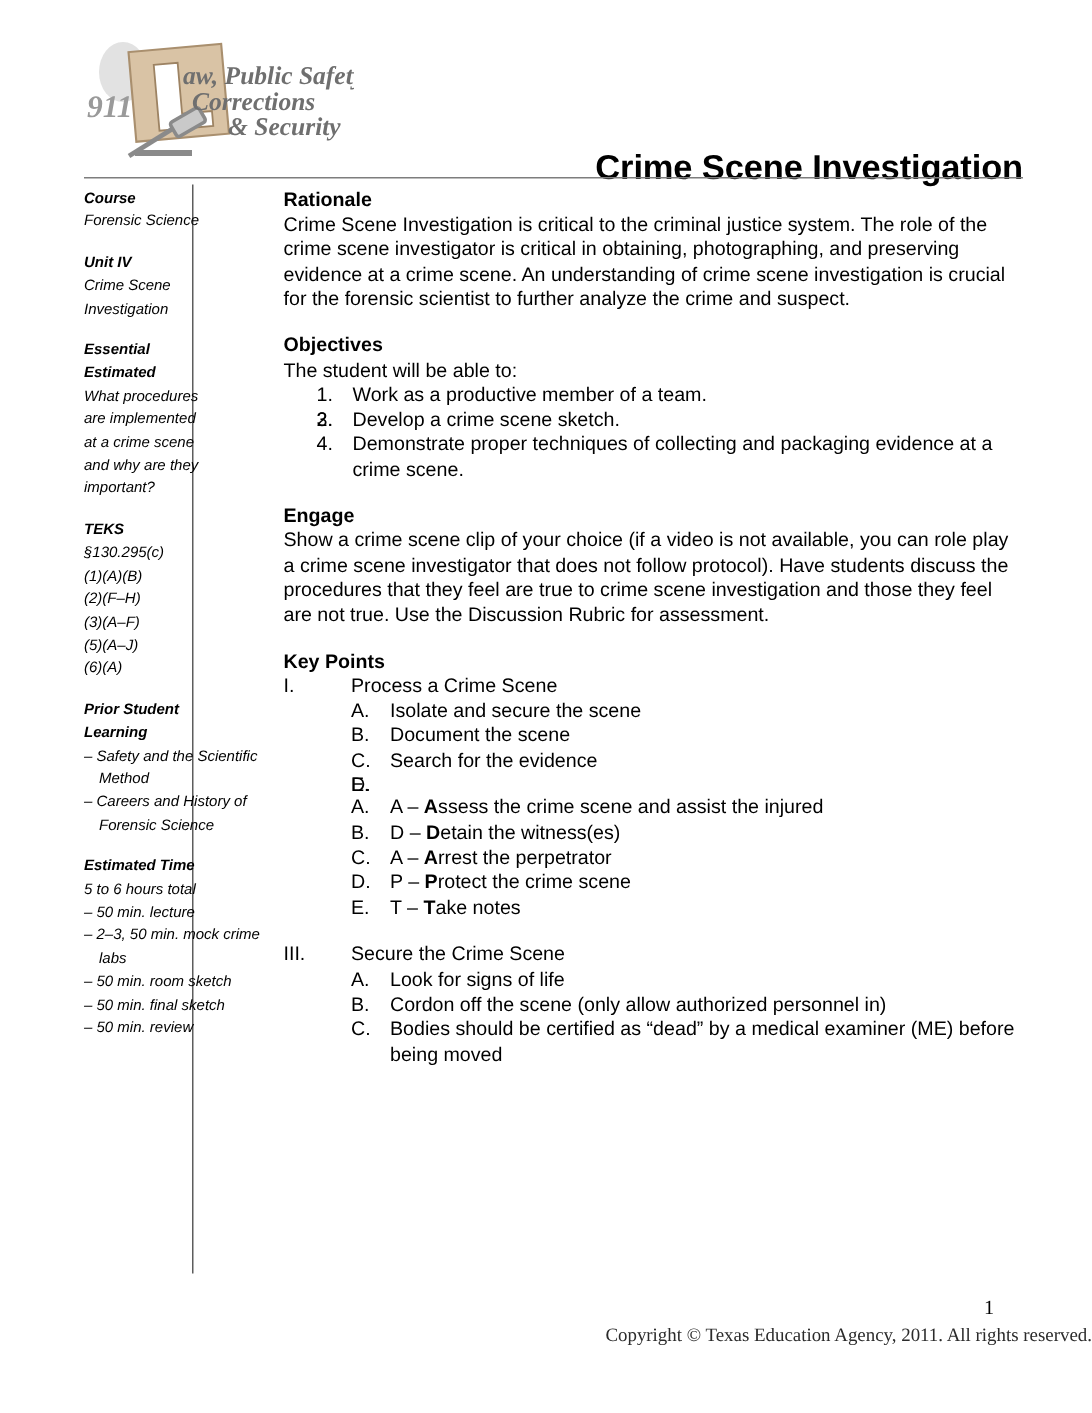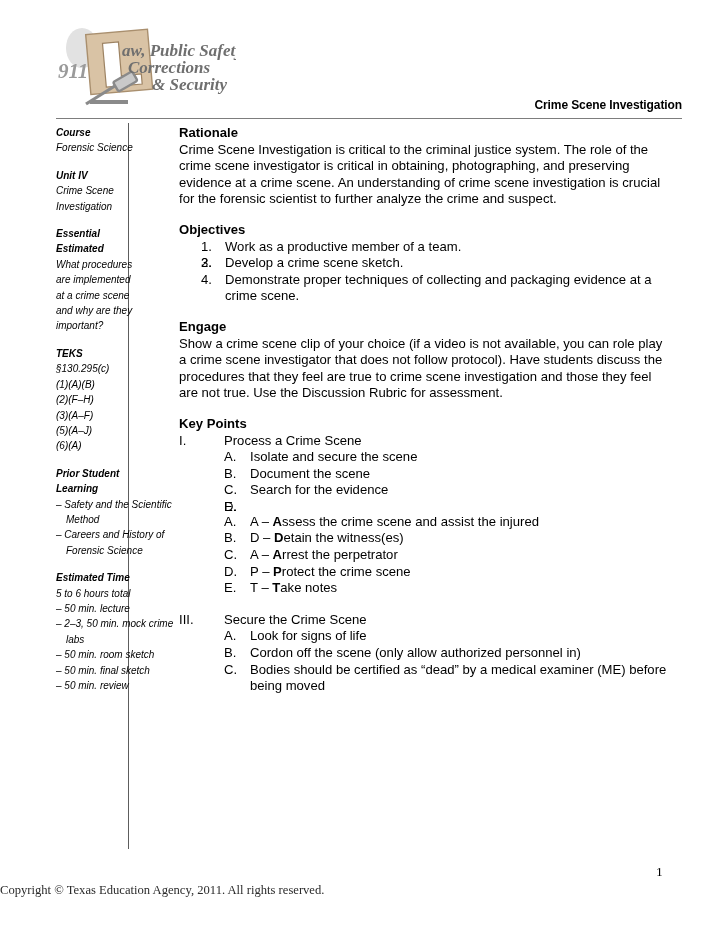--- a/index.html
+++ b/index.html
@@ -38,21 +38,21 @@
     top: 4px;
     width: 180px;
     height: 82px;
   }
   .logo svg { display: block; }
 
   .doc-title {
     position: absolute;
     right: 0px;
     top: 76px;
-    font-size: 12px;
+    font-size: 23px;
     font-weight: bold;
     letter-spacing: -0.1px;
     white-space: nowrap;
   }
 
   .header-rule {
     position: absolute;
     left: 56px;
     top: 118px;
     width: 626px;
@@ -92,21 +92,21 @@
   }
   .sb-dash {
     font-style: italic;
     line-height: 15.4px;
     padding-left: 10px;
     text-indent: -10px;
   }
 
   .main {
     position: absolute;
-    left: 179px;
+    left: 189px;
     top: 125px;
     width: 493px;
     font-size: 13.1px;
     line-height: 16.6px;
   }
 
   .m-block { margin-bottom: 14px; }
   .m-head {
     font-weight: bold;
     line-height: 16.6px;
@@ -165,21 +165,21 @@
     left: 656px;
     top: 864px;
     font-family: "Liberation Serif", serif;
     font-size: 13.5px;
   }
   .copyright {
     position: absolute;
     left: 0;
     top: 883px;
     width: 728px;
-    text-align: left;
+    text-align: right;
     font-family: "Liberation Serif", serif;
     font-size: 12.6px;
     color: #2b2b2b;
   }
 </style>
 </head>
 <body>
 
 <div class="page">
 
@@ -270,20 +270,21 @@
 
   <div class="main">
 
     <div class="m-block">
       <div class="m-head">Rationale</div>
       <div class="m-para">Crime Scene Investigation is critical to the criminal justice system. The role of the crime scene investigator is critical in obtaining, photographing, and preserving evidence at a crime scene. An understanding of crime scene investigation is crucial for the forensic scientist to further analyze the crime and suspect.</div>
     </div>
 
     <div class="m-block">
       <div class="m-head">Objectives</div>
+      <div class="m-para">The student will be able to:</div>
       <ol class="num-list">
         <li>
           <span class="num">1.</span>
           <span>Work as a productive member of a team.</span>
         </li>
         <li>
           <span class="num">2.</span>
         </li>
         <li>
           <span class="num">3.</span>

